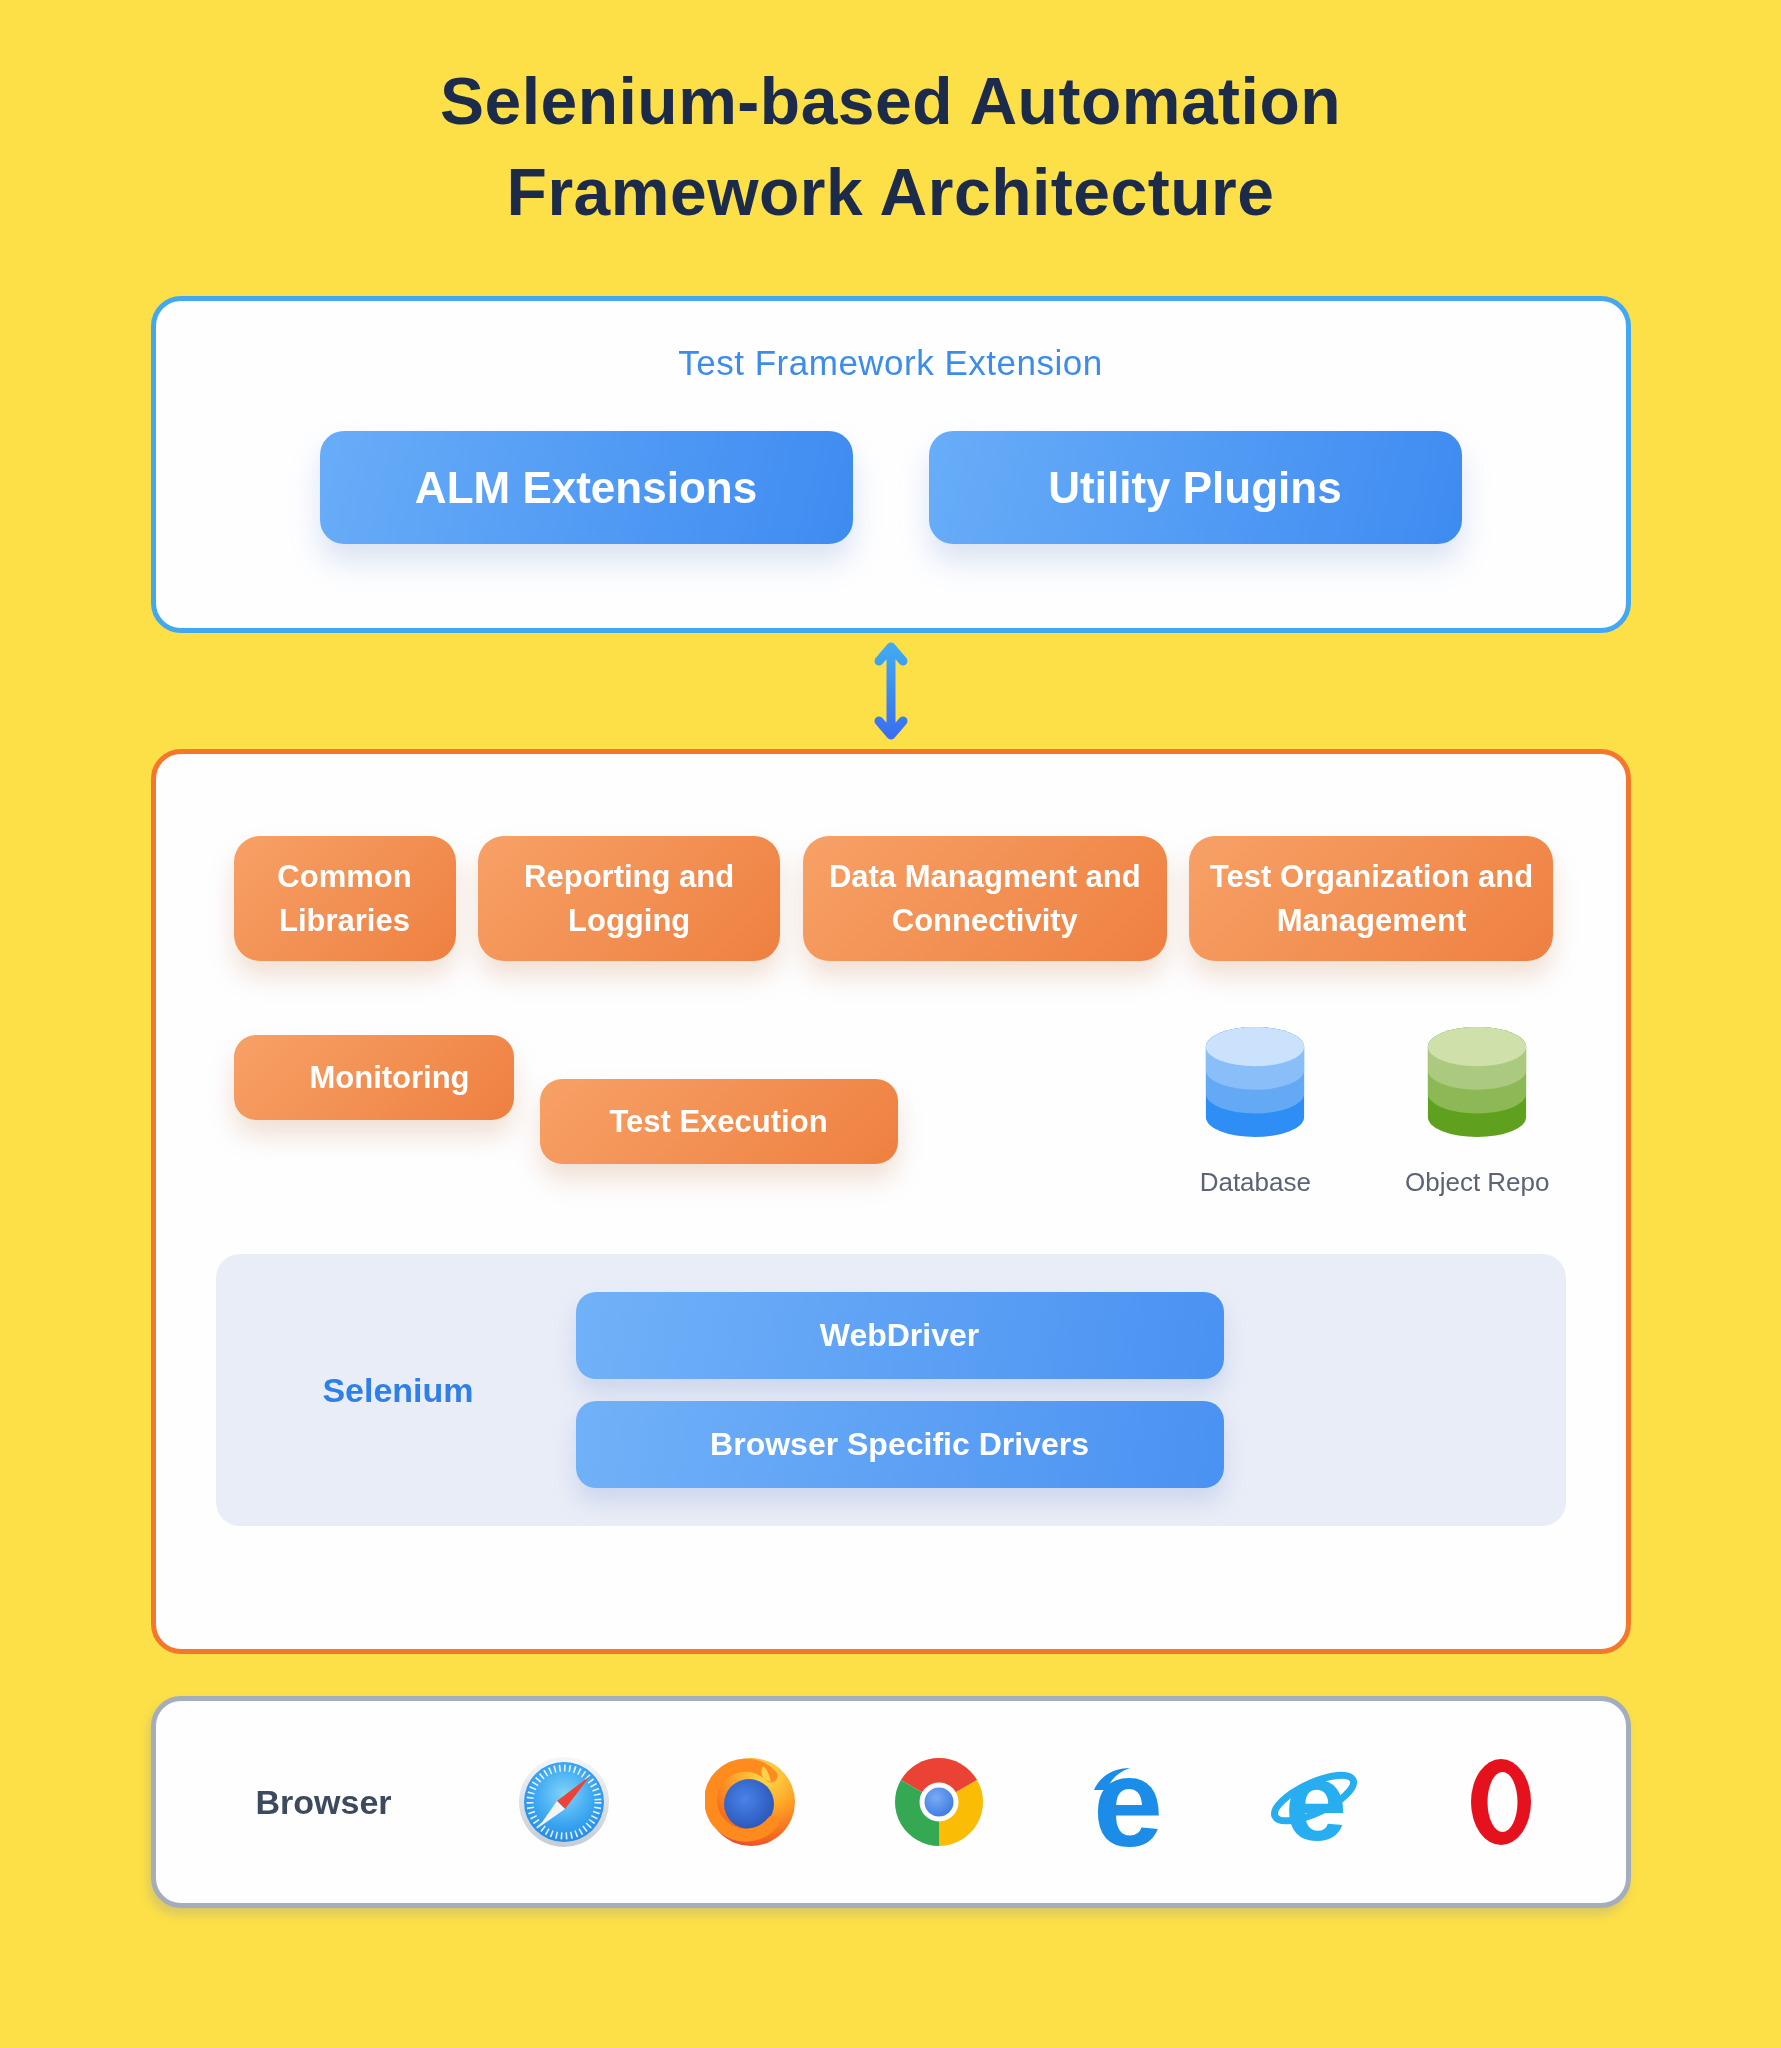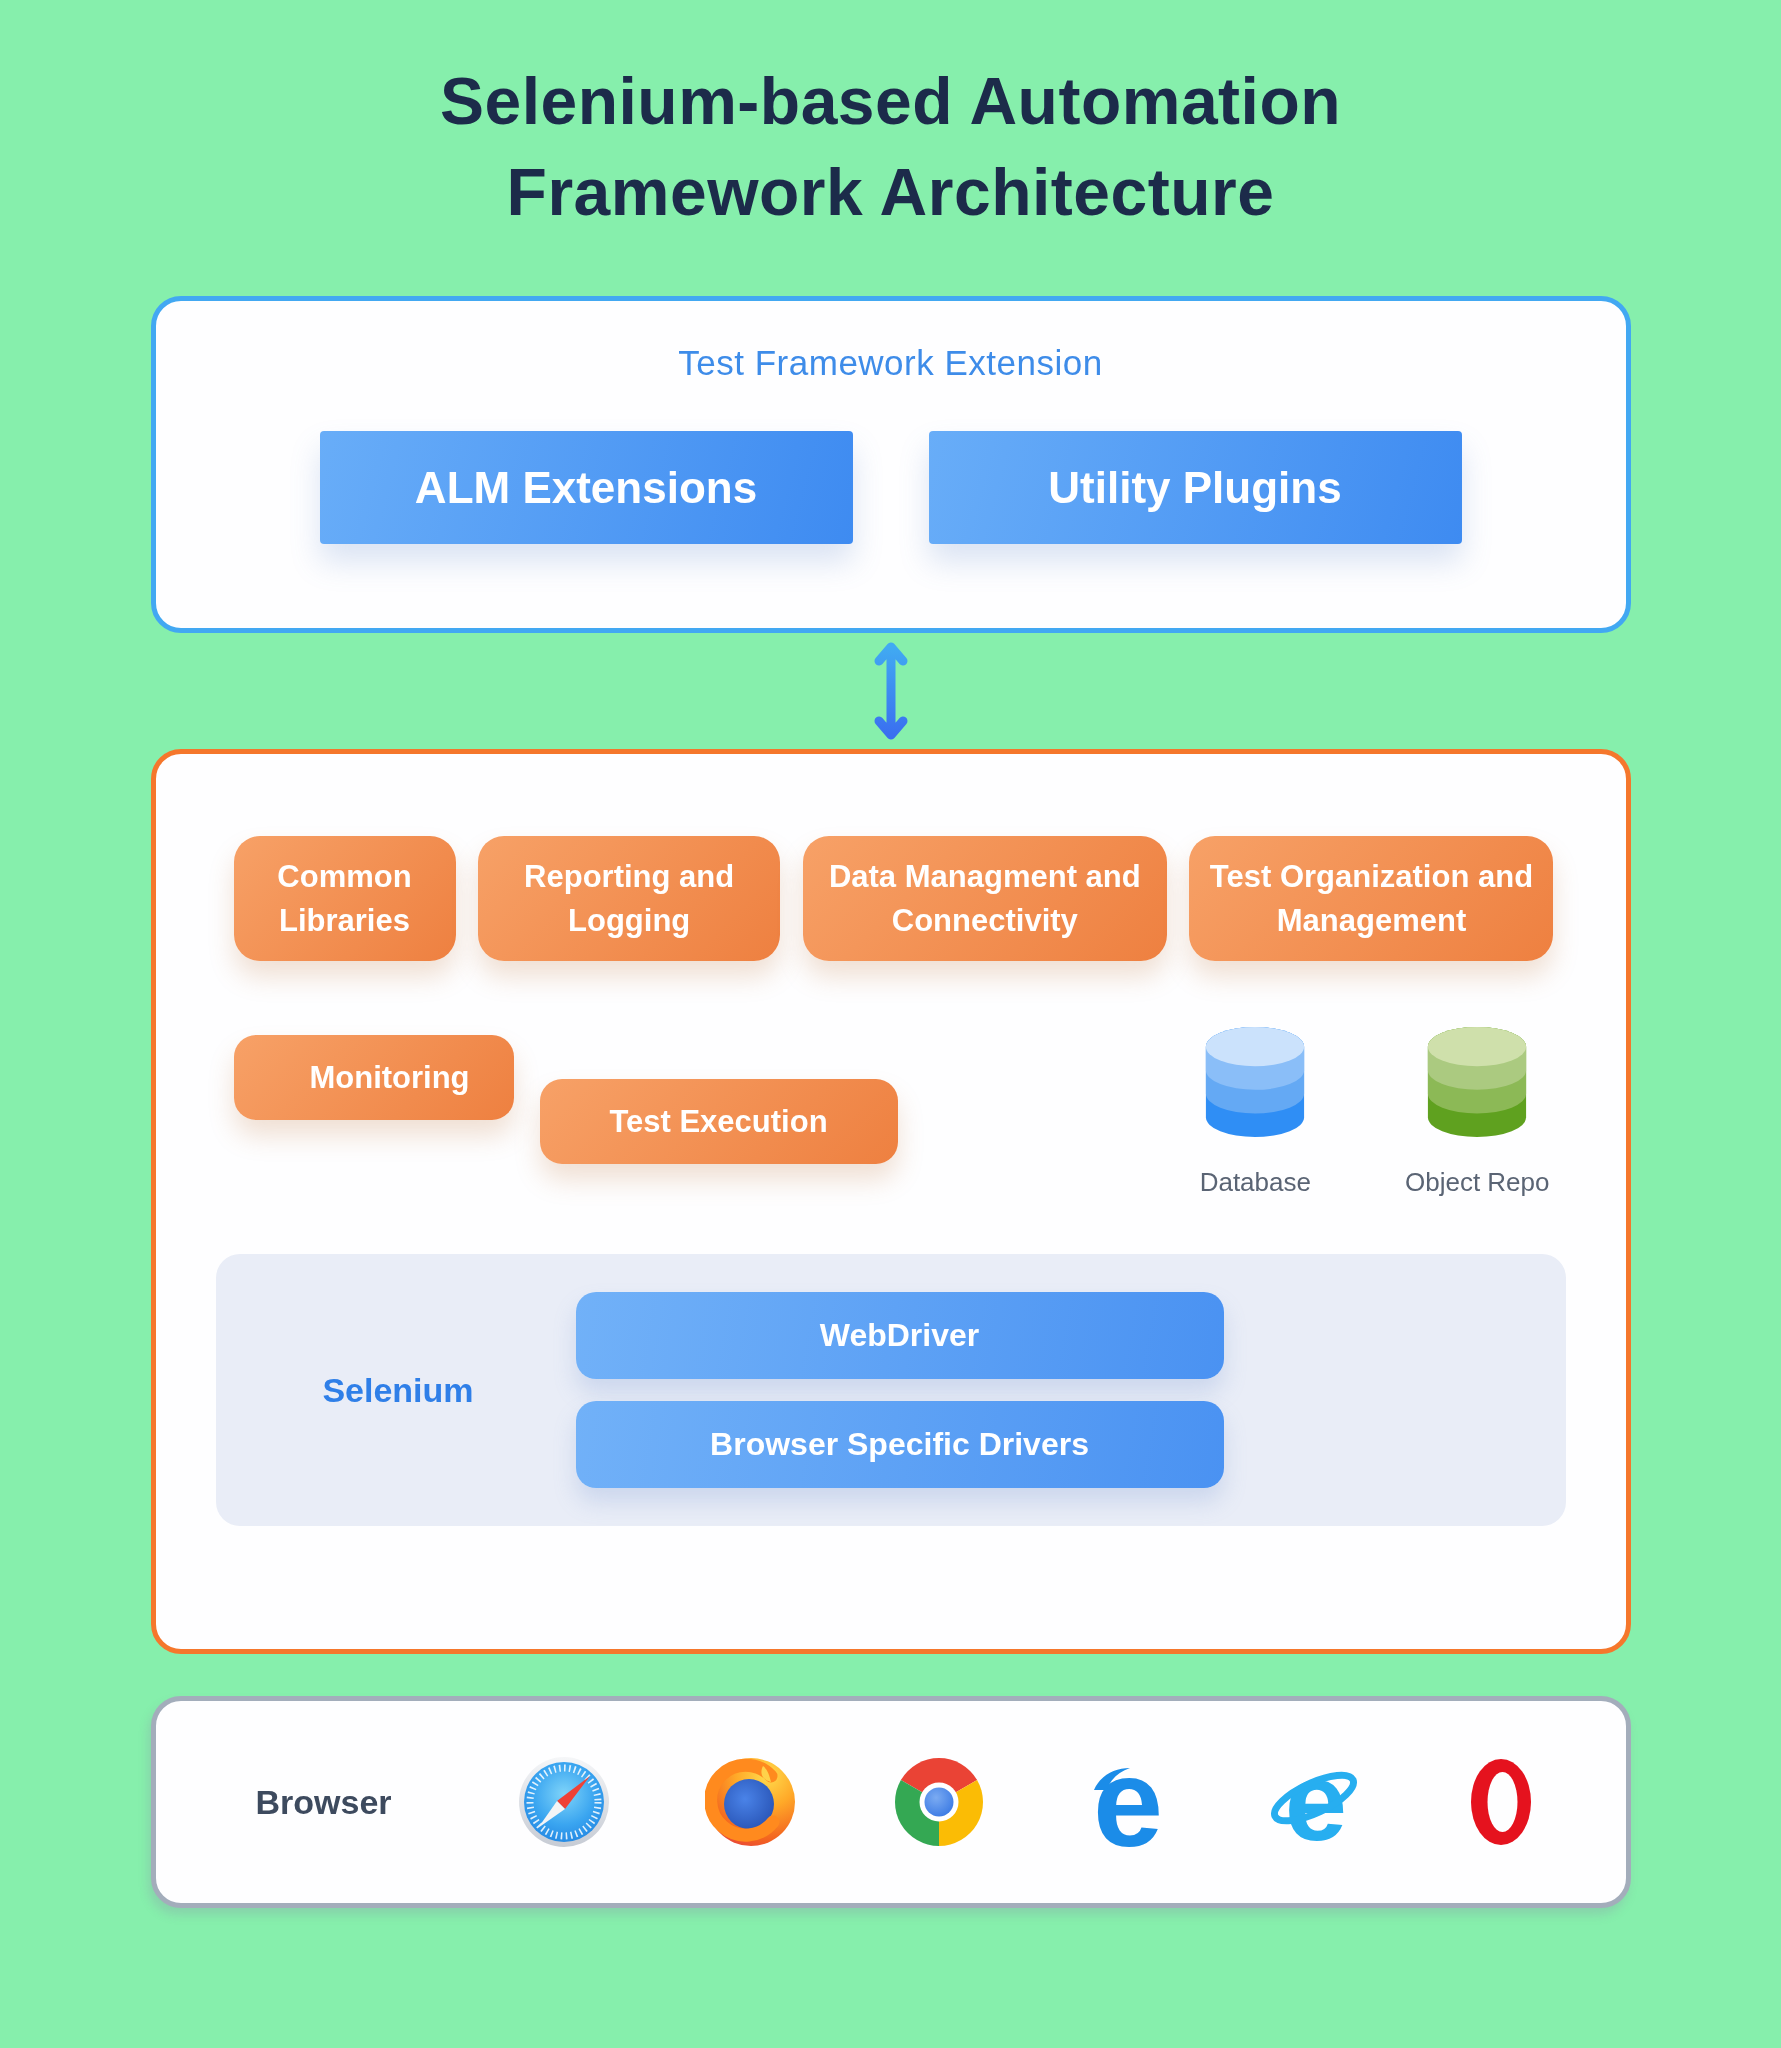--- a/index.html
+++ b/index.html
@@ -1,34 +1,34 @@
 <!DOCTYPE html>
 <html><head>
 <meta charset="utf-8">
 <style>
   * { margin:0; padding:0; box-sizing:border-box; }
   html,body { background:#f4f6fa; }
   .stage{
     position:relative; width:1781px; height:2048px; margin:0 auto;
-    background:#86efac; font-family:"Liberation Sans", sans-serif; overflow:hidden;
+    background:#fde047; font-family:"Liberation Sans", sans-serif; overflow:hidden;
   }
   .title{
     padding-top:56px; text-align:center; font-size:66px; font-weight:700;
     color:#1c2b4a; line-height:1.38; letter-spacing:0.5px;
   }
   .panel{ width:1480px; margin:0 auto; background:#fefeff; border-radius:30px; }
   .box-heading{ text-align:center; font-size:35px; font-weight:400; letter-spacing:0.5px; }
 
   
   .ext{ margin-top:58px; height:337px; border:5px solid #42a8f2; padding-top:42px; }
   .ext .box-heading{ color:#3e8ce9; }
   .big-row{ display:flex; justify-content:center; gap:76px; margin-top:48px; }
   .btn{ display:flex; align-items:center; justify-content:center; color:#fff;
         font-weight:700; text-align:center; }
-  .btn-big{ width:533px; height:113px; border-radius:4px; font-size:44px;
+  .btn-big{ width:533px; height:113px; border-radius:24px; font-size:44px;
         background:linear-gradient(105deg,#68adf8 0%,#3e8bf1 100%);
         box-shadow:0 18px 30px rgba(90,130,200,.22); }
 
   
   .arrow-wrap{ height:116px; display:flex; align-items:center; justify-content:center; }
 
   
   .fw{ height:905px; border:5px solid #f5772c; padding-top:38px; }
   .fw .box-heading{ color:#f6833c; }
   .row1{ display:flex; justify-content:space-between; margin:44px 72px 0 78px; }

